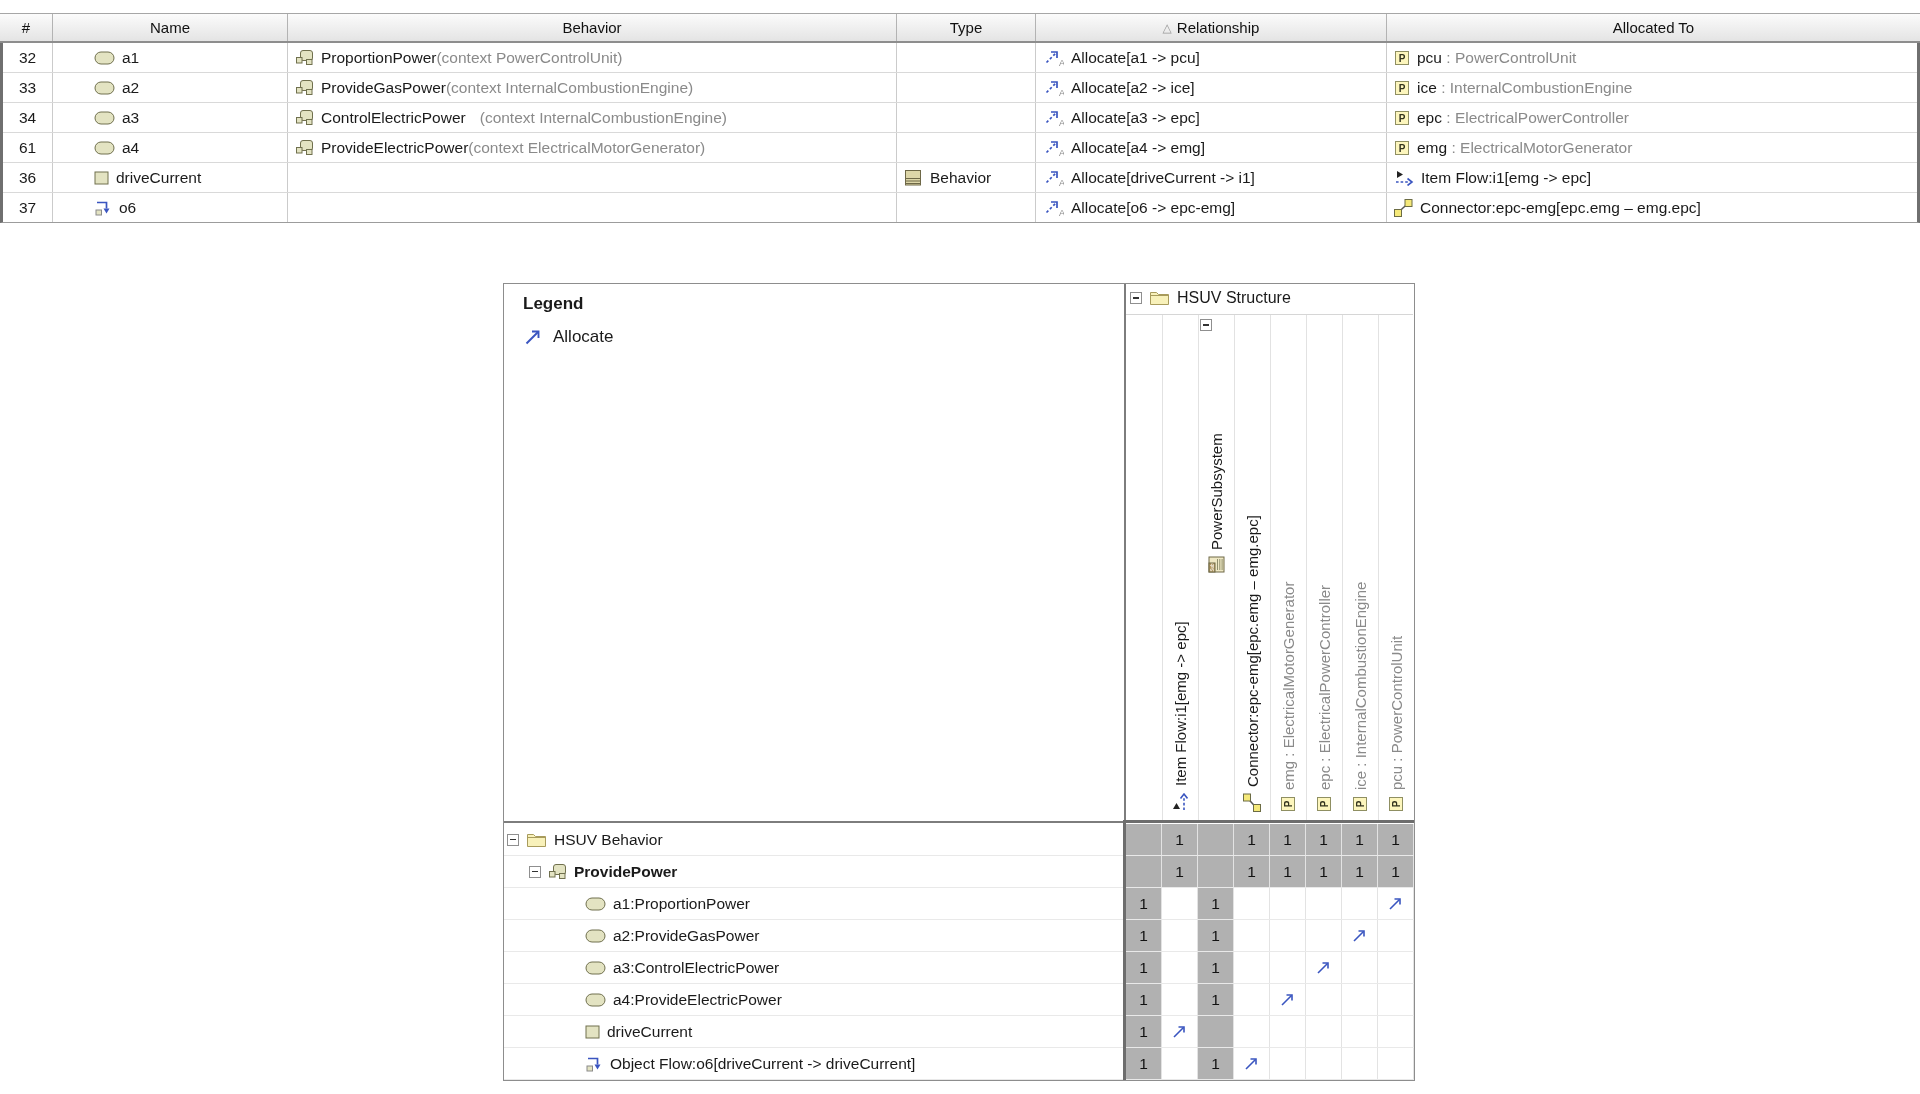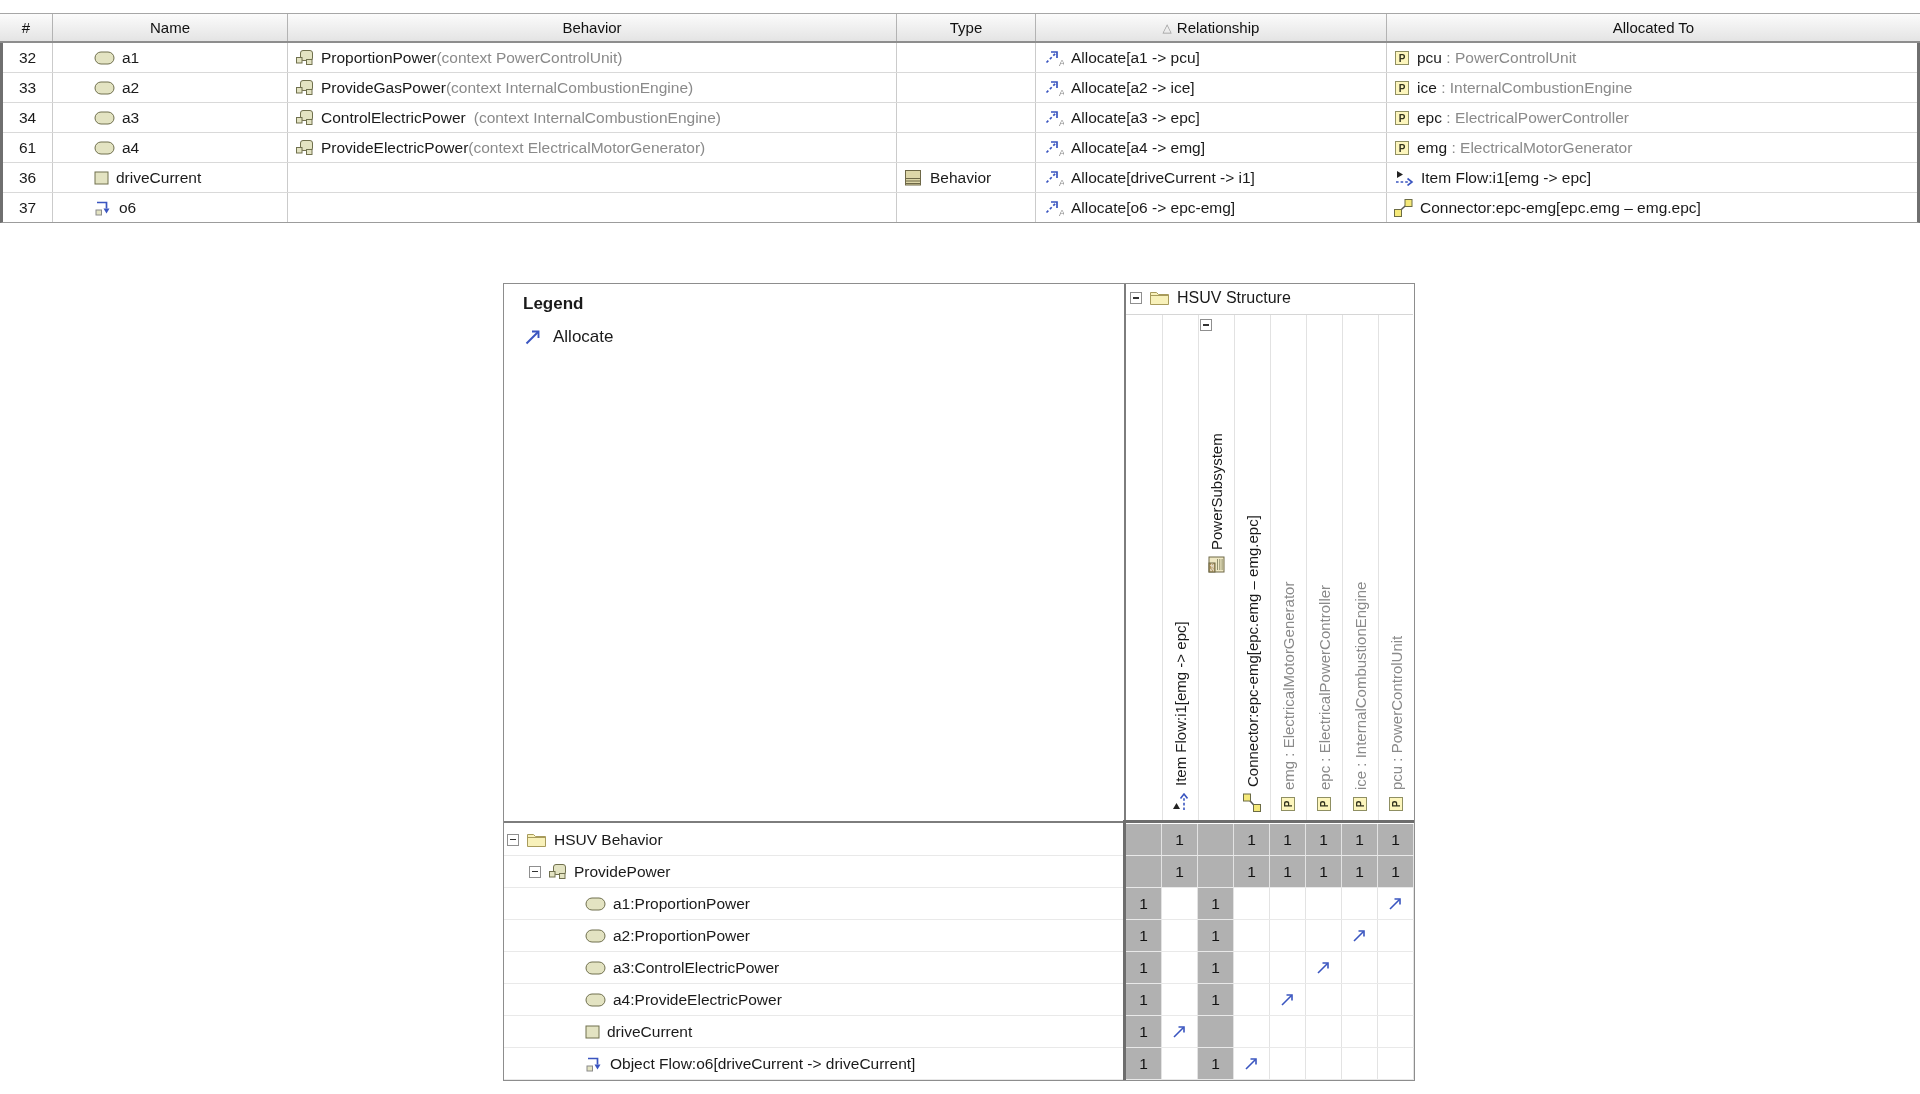--- a/index.html
+++ b/index.html
@@ -173,21 +173,21 @@
           <span>a3</span>
         </div>
         <div class="td" style="gap: 7px;">
           <span class="icn">
             <svg width="19" height="17" viewBox="0 0 19 17">
               <rect x="5.5" y="1.5" width="12" height="10" rx="2.5" fill="#e3e3c2" stroke="#70704e"></rect>
               <rect x="1.5" y="8.5" width="5.5" height="5.5" fill="#e3e3c2" stroke="#70704e"></rect>
               <rect x="11.5" y="10.5" width="5.5" height="5" fill="#e3e3c2" stroke="#70704e"></rect>
             </svg>
           </span>
-          <span><span style="margin-right: 8px;">ControlElectricPower</span><span class="muted">(context InternalCombustionEngine)</span></span>
+          <span><span style="margin-right: 14px;">ControlElectricPower</span><span class="muted">(context InternalCombustionEngine)</span></span>
         </div>
         <div class="td"></div>
         <div class="td">
           <span class="icn">
             <svg width="21" height="19" viewBox="0 0 21 19">
               <line x1="3.5" y1="14.5" x2="13" y2="5" stroke="#3a55c0" stroke-width="1.7" stroke-dasharray="2.6 2.2"></line>
               <path d="M8,4 H14 V10" fill="none" stroke="#3a55c0" stroke-width="1.7"></path>
               <text x="16" y="18" font-size="9" fill="#8a8a8a" font-family="Liberation Sans,sans-serif">A</text>
             </svg>
           </span>
@@ -475,21 +475,21 @@
           <span>1</span>
         </div>
         <div class="cell gray" style="left: 838px; width: 36px;">
           <span>1</span>
         </div>
         <div class="cell gray" style="left: 874px; width: 36px;">
           <span>1</span>
         </div>
       </div>
       <div class="mrow" style="top: 572px;">
-        <div class="tree-label" style="padding-left: 25px;">
+        <div class="tree-label" style="padding-left: 25px; font-weight: bold;">
           <span class="expander"></span>
           <span class="icn">
             <svg width="19" height="17" viewBox="0 0 19 17">
               <rect x="5.5" y="1.5" width="12" height="10" rx="2.5" fill="#e3e3c2" stroke="#70704e"></rect>
               <rect x="1.5" y="8.5" width="5.5" height="5.5" fill="#e3e3c2" stroke="#70704e"></rect>
               <rect x="11.5" y="10.5" width="5.5" height="5" fill="#e3e3c2" stroke="#70704e"></rect>
             </svg>
           </span>
           <span>ProvidePower</span>
         </div>
@@ -543,21 +543,21 @@
           </span>
         </div>
       </div>
       <div class="mrow" style="top: 636px;">
         <div class="tree-label" style="padding-left: 81px;">
           <span class="icn">
             <svg width="21" height="14" viewBox="0 0 21 14">
               <rect x="1" y="1" width="19" height="12" rx="6" fill="#e3e3c2" stroke="#70704e"></rect>
             </svg>
           </span>
-          <span>a2:ProportionPower</span>
+          <span>a2:ProvideGasPower</span>
         </div>
         <div class="cell gray" style="left: 622px; width: 36px;">
           <span>1</span>
         </div>
         <div class="cell" style="left: 658px; width: 36px;"></div>
         <div class="cell gray" style="left: 694px; width: 36px;">
           <span>1</span>
         </div>
         <div class="cell" style="left: 730px; width: 36px;"></div>
         <div class="cell" style="left: 766px; width: 36px;"></div>

